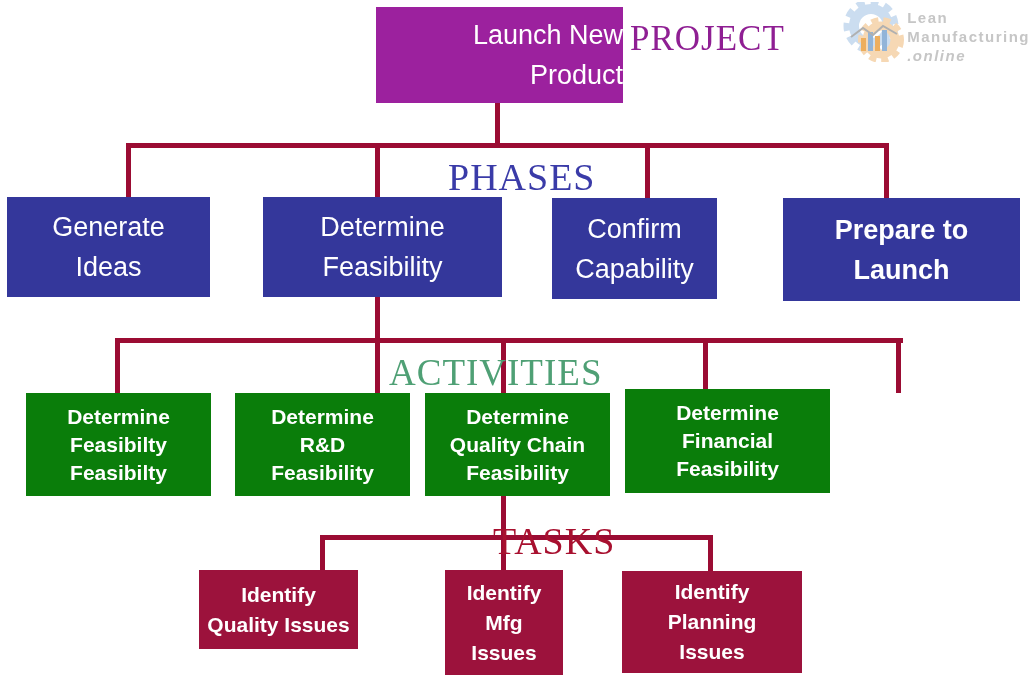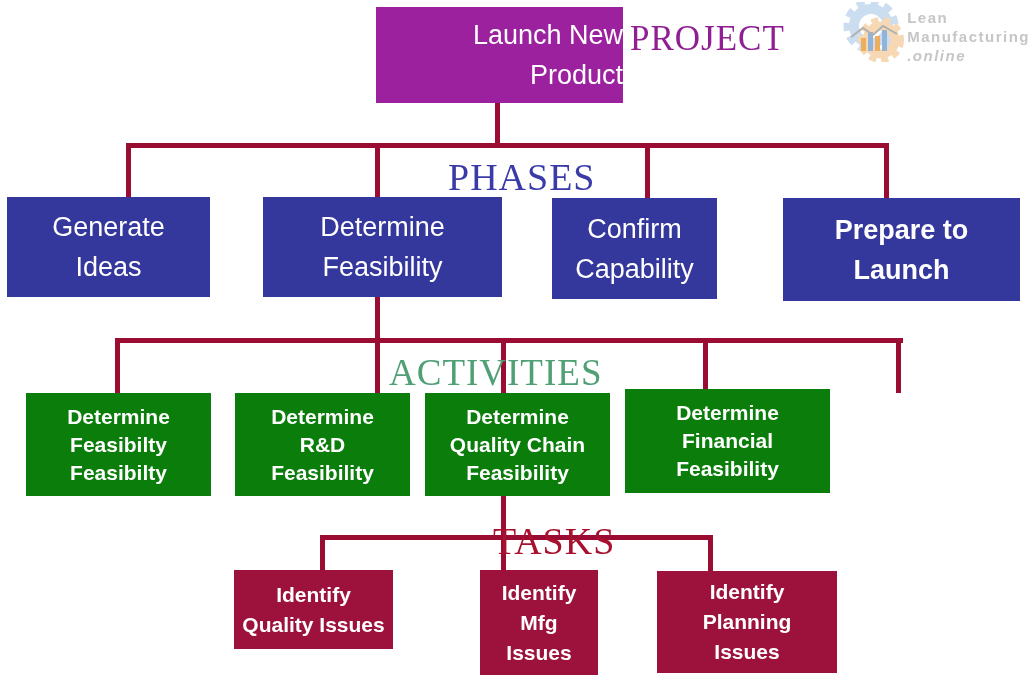--- a/index.html
+++ b/index.html
@@ -10,21 +10,21 @@
   .line{position:absolute;background:var(--line,#9B0C33);z-index:1;}
   .box{
     position:absolute;z-index:2;color:#ffffff;
     display:flex;flex-direction:column;align-items:center;justify-content:center;
     text-align:center;
   }
   .box span{display:block;}
   .root-box{background:var(--purple,#9C219E);font-size:27px;line-height:40px;}
   .phase-box{background:var(--blue,#34379B);font-size:27px;line-height:40px;}
   .activity-box{background:var(--green,#0A7D0A);font-size:21px;line-height:28px;font-weight:bold;}
-  .task-box{background:var(--maroon,#9C123C);font-size:21px;line-height:30px;font-weight:bold;margin-left:35px;}
+  .task-box{background:var(--maroon,#9C123C);font-size:21px;line-height:30px;font-weight:bold;}
   .level-label{
     position:absolute;z-index:3;font-family:"Liberation Serif",serif;font-weight:normal;
     white-space:nowrap;letter-spacing:1px;
   }
   .label-project{left:630px;top:19px;font-size:35px;color:var(--project-label,#8F1F93);}
   .label-phases{left:448px;top:155px;font-size:38px;color:var(--phases-label,#3A3BA8);}
   .label-activities{left:389px;top:351px;font-size:37px;color:var(--activities-label,#4FA075);}
   .label-tasks{left:451px;top:519px;font-size:38px;color:var(--tasks-label,#A8102F);margin-left:42px;}
   .logo{
     position:absolute;right:0px;top:2px;z-index:0;display:flex;align-items:flex-start;

